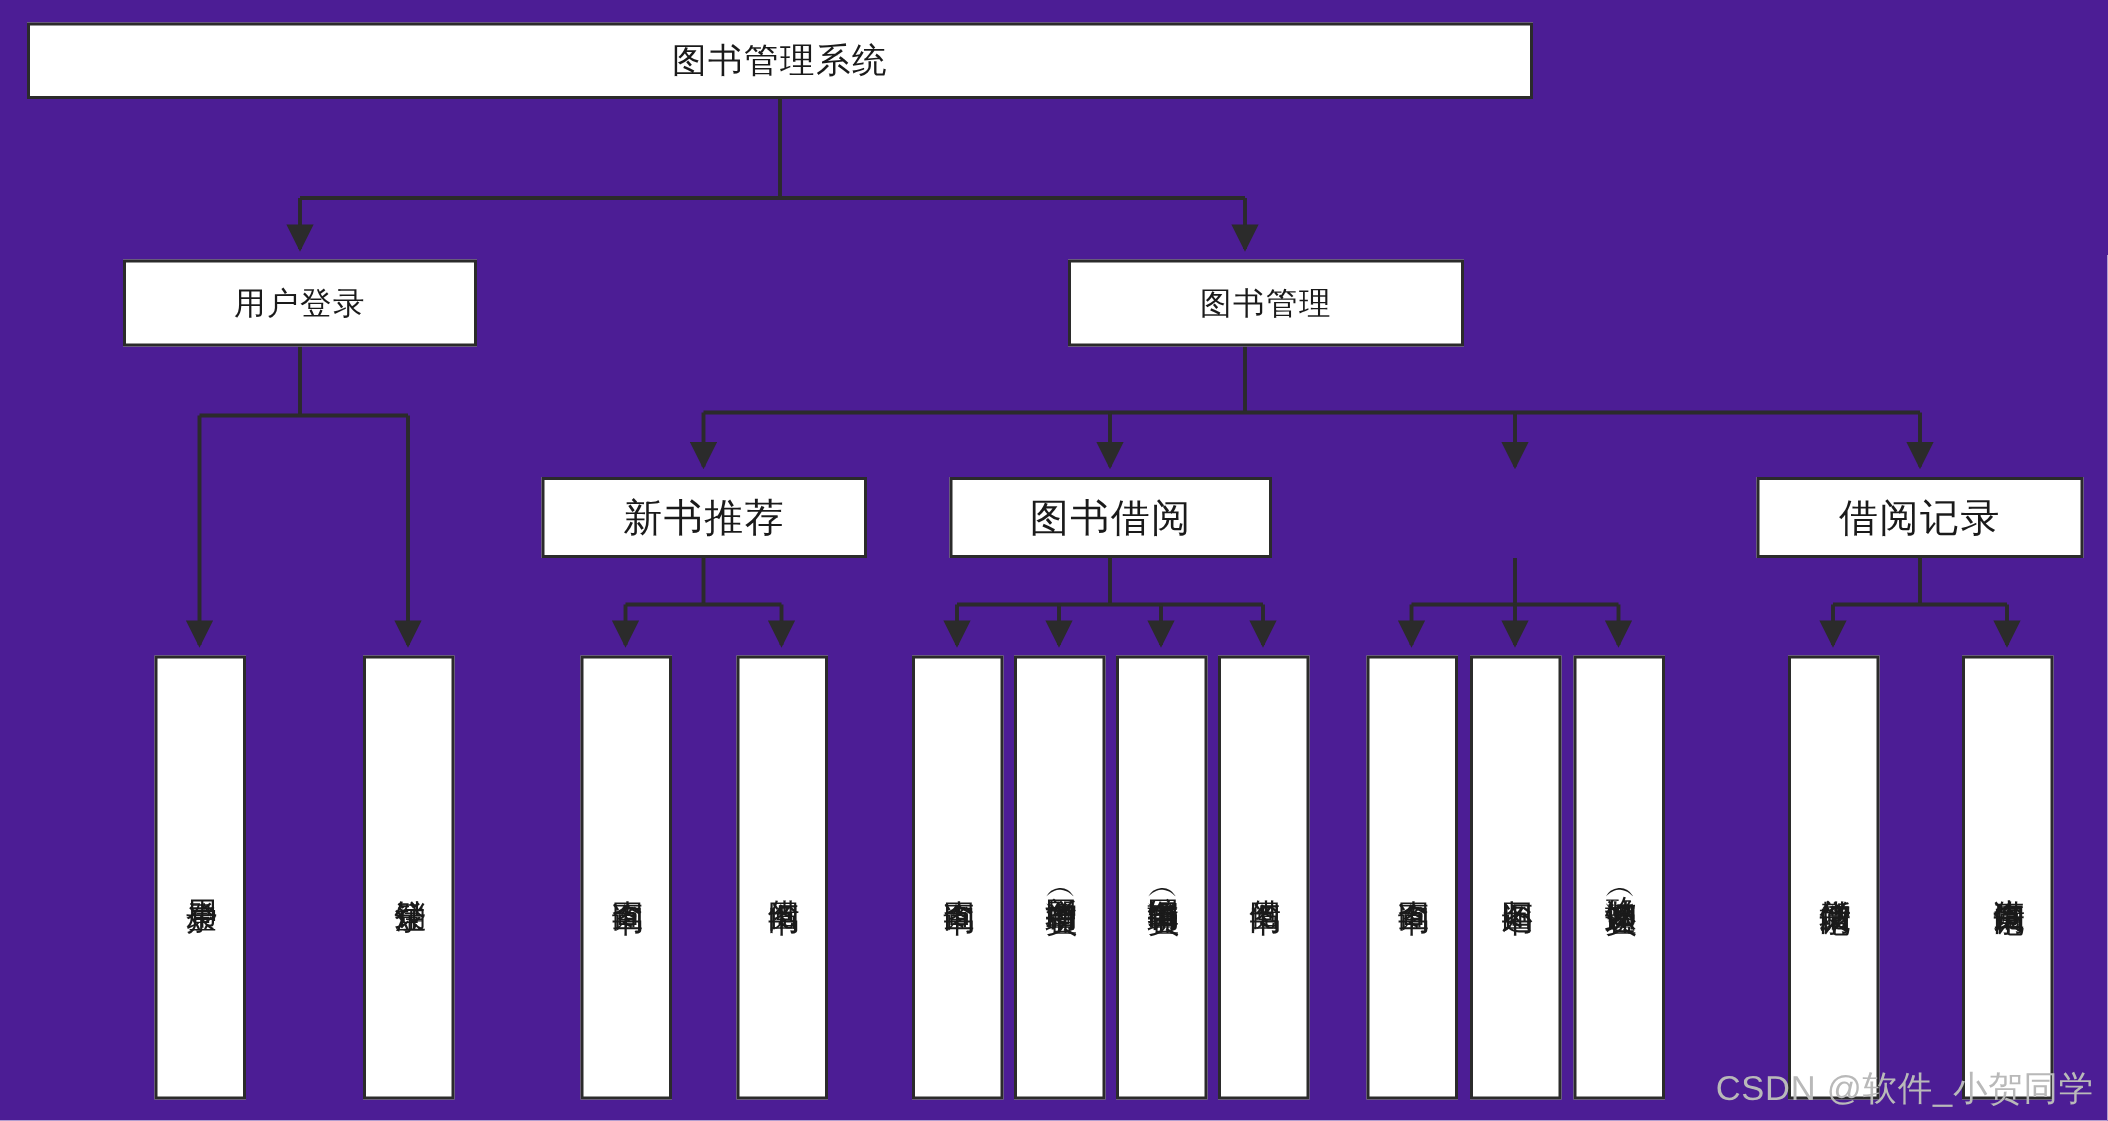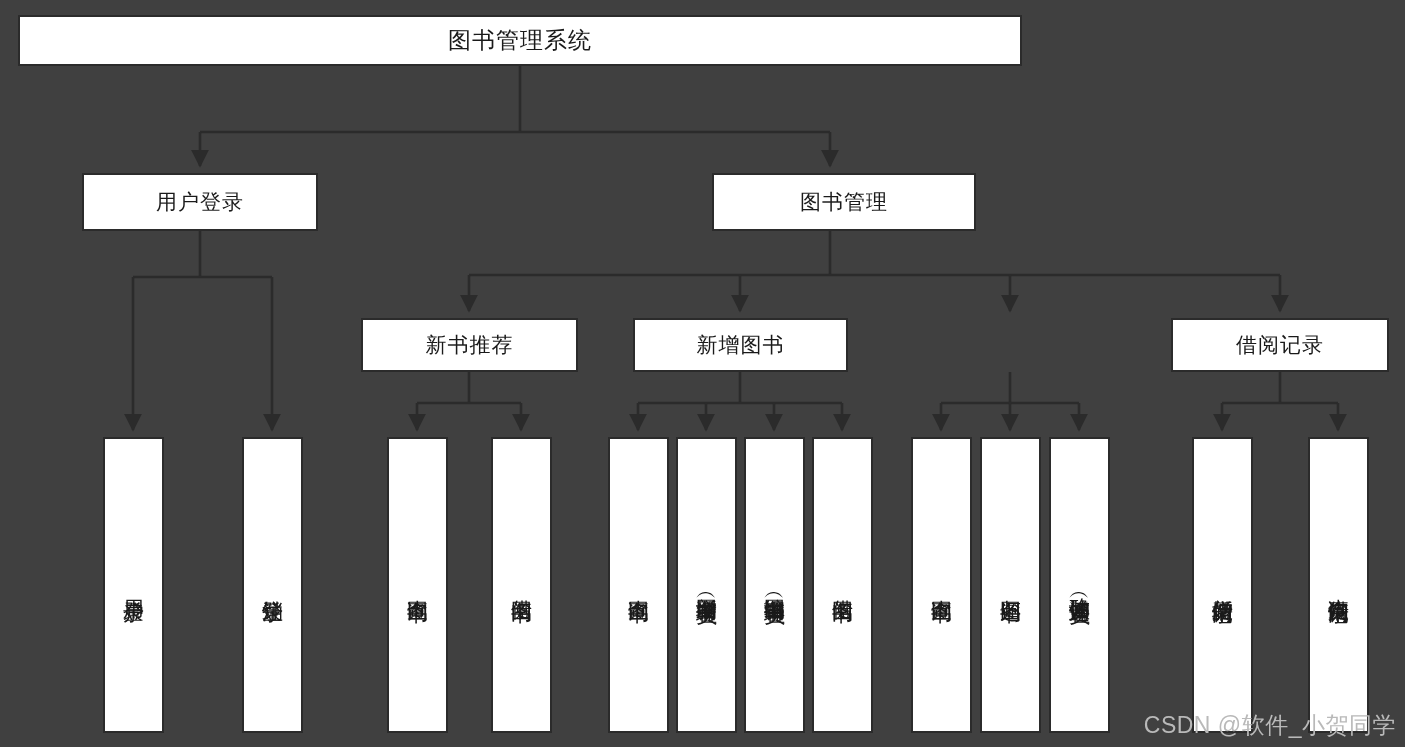--- a/index.html
+++ b/index.html
@@ -8,21 +8,21 @@
     padding: 0;
     background: #ffffff;
   }
   body {
     font-family: "Liberation Sans", "DejaVu Sans", sans-serif;
   }
   #canvas {
     position: relative;
     width: 1405px;
     height: 747px;
-    background: #404040;
+    background: #4c1d95;
     overflow: hidden;
   }
   #edges {
     position: absolute;
     left: 0;
     top: 0;
     width: 1405px;
     height: 747px;
     pointer-events: none;
   }
@@ -37,21 +37,21 @@
     color: #1a1a1a;
     z-index: 2;
   }
   .node.root {
     font-size: 23px;
   }
   .node.lvl2 {
     font-size: 21px;
   }
   .node.lvl3 {
-    font-size: 21px;
+    font-size: 26px;
   }
   .node.leaf {
     font-size: 21px;
     align-items: center;
     justify-content: center;
     padding: 4px 0;
   }
   .vtext {
     writing-mode: vertical-rl;
     text-orientation: upright;
@@ -139,21 +139,21 @@
     <span class="htext">用户登录</span>
   </div>
   <div class="node lvl2" style="left:712px; top:173px; width:264px; height:58px;">
     <span class="htext">图书管理</span>
   </div>
 
   <div class="node lvl3" style="left:361px; top:318px; width:217px; height:54px;">
     <span class="htext">新书推荐</span>
   </div>
   <div class="node lvl3" style="left:633px; top:318px; width:215px; height:54px;">
-    <span class="htext">新增图书</span>
+    <span class="htext">图书借阅</span>
   </div>
   <div class="node lvl3" style="left:1171px; top:318px; width:218px; height:54px;text-align:right;">
     <span class="htext">借阅记录</span>
   </div>
 
   <div class="node leaf" style="left:103px; top:437px; width:61px; height:296px;">
     <span class="vtext">用户登录</span>
   </div>
   <div class="node leaf" style="left:242px; top:437px; width:61px; height:296px;">
     <span class="vtext">注销登录</span>

